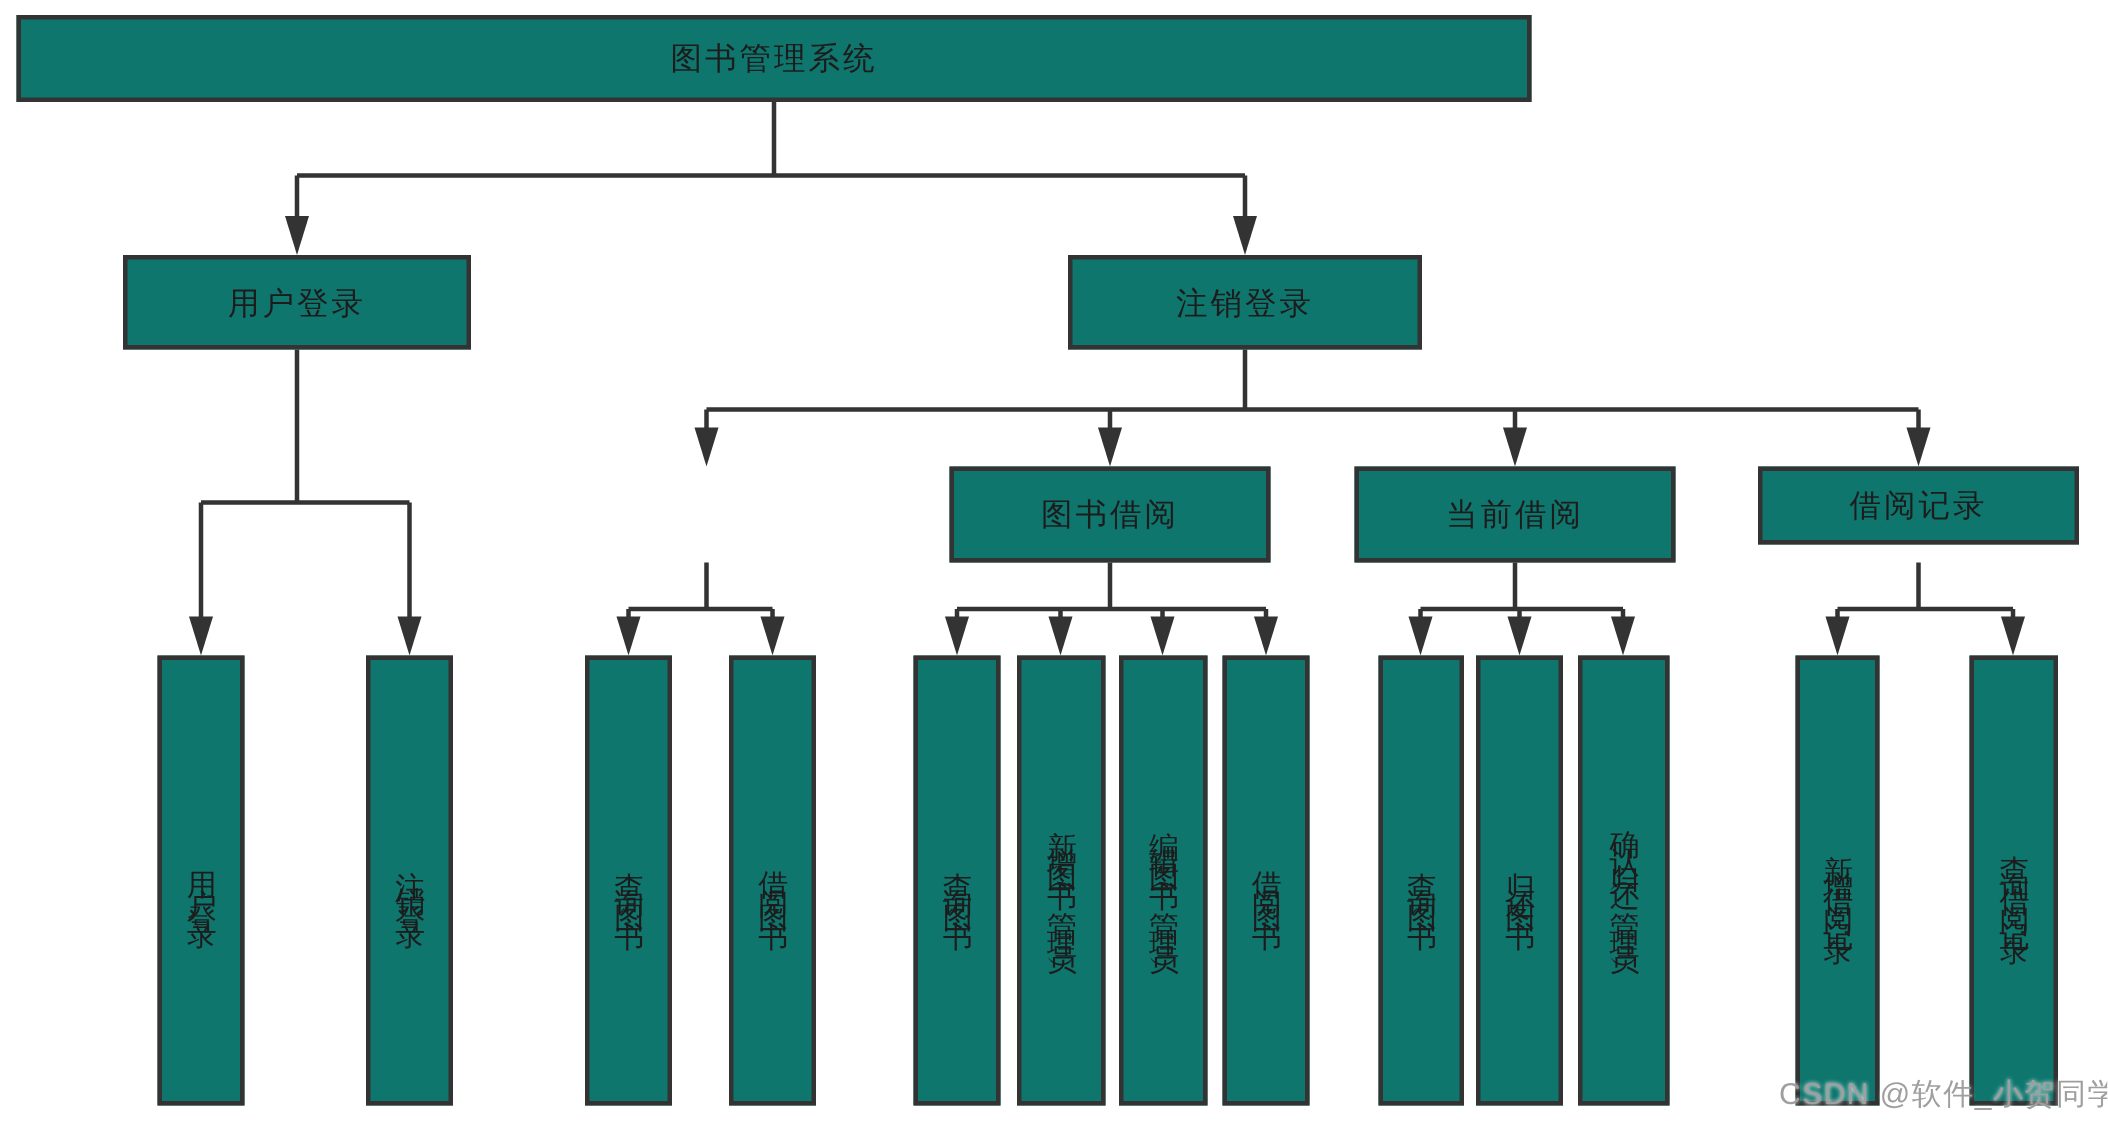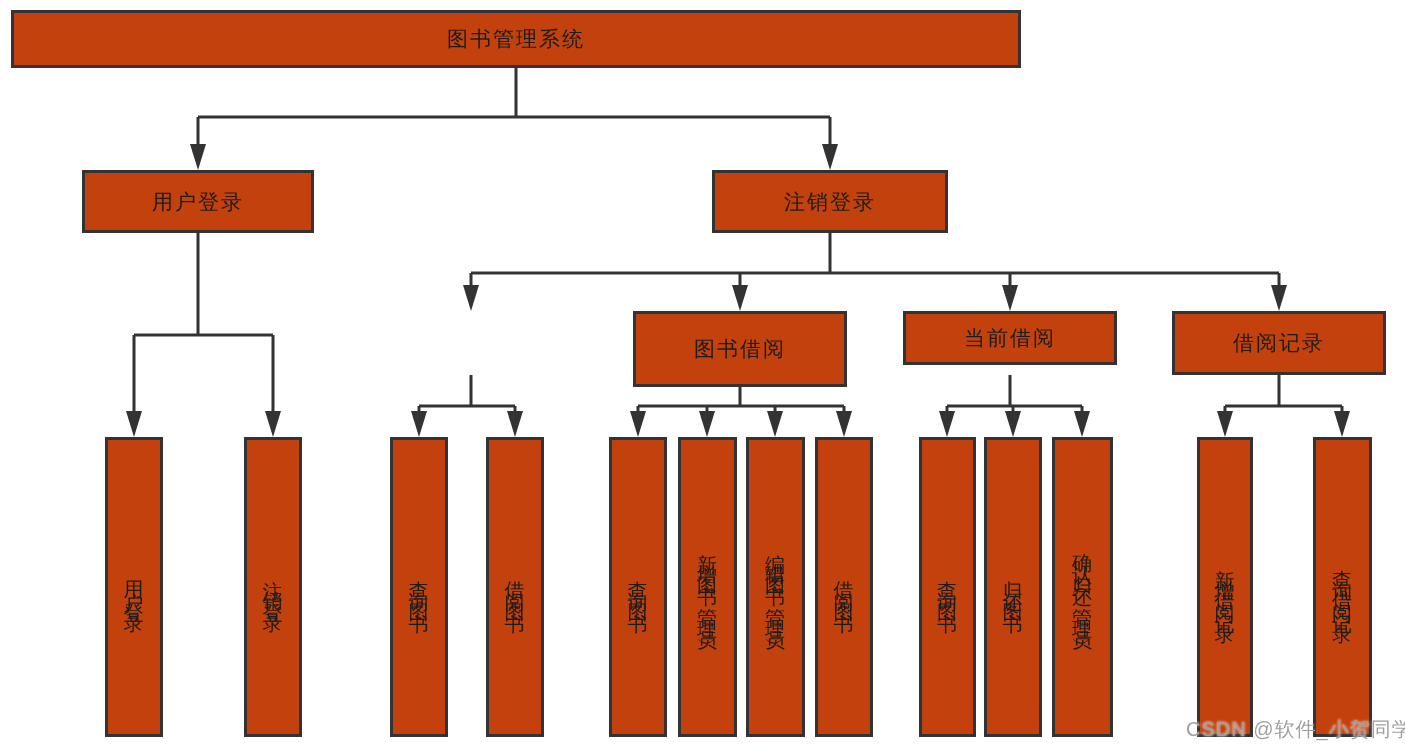--- a/index.html
+++ b/index.html
@@ -3,21 +3,21 @@
 <meta charset="utf-8">
 <style>
   html,body{margin:0;padding:0;background:#ffffff;}
   .canvas{
     position:relative;width:1405px;height:747px;background:#ffffff;
     font-family:"Liberation Sans",sans-serif;overflow:hidden;
   }
   svg.wires{position:absolute;left:0;top:0;z-index:1;}
   .node{
     position:absolute;box-sizing:border-box;z-index:2;
-    border:3px solid #333333;background:#c2410c;color:#1c1c1c;
+    border:3px solid #333333;background:#0f766e;color:#1c1c1c;
     display:flex;align-items:center;justify-content:center;
   }
   .node.h{font-size:21px;letter-spacing:2px;white-space:nowrap;}
   .node.v{font-size:20px;}
   .node.v .label{
     writing-mode:vertical-rl;text-orientation:mixed;
     letter-spacing:11px;line-height:1;
   }
   .watermark{
     position:absolute;left:1186px;top:716px;z-index:5;
@@ -74,27 +74,27 @@
     <span class="label">图书管理系统</span>
   </div>
 
   <div class="node h" style="left:82px;top:170px;width:232px;height:63px;">
     <span class="label">用户登录</span>
   </div>
   <div class="node h" style="left:712px;top:170px;width:236px;height:63px;">
     <span class="label">注销登录</span>
   </div>
 
-  <div class="node h" style="left:633px;top:311px;width:214px;height:76px;">
+  <div class="node h" style="left:633px;top:311px;width:214px;height:64px;">
     <span class="label">图书借阅</span>
   </div>
-  <div class="node h" style="left:903px;top:311px;width:214px;height:54px;">
+  <div class="node h" style="left:903px;top:311px;width:214px;height:64px;">
     <span class="label">当前借阅</span>
   </div>
-  <div class="node h" style="left:1172px;top:311px;width:214px;height:64px;">
+  <div class="node h" style="left:1172px;top:311px;width:214px;height:52px;">
     <span class="label">借阅记录</span>
   </div>
 
   <div class="node v" style="left:105px;top:437px;width:58px;height:300px;">
     <span class="label">用户登录</span>
   </div>
   <div class="node v" style="left:244px;top:437px;width:58px;height:300px;">
     <span class="label">注销登录</span>
   </div>
   <div class="node v" style="left:390px;top:437px;width:58px;height:300px;">

